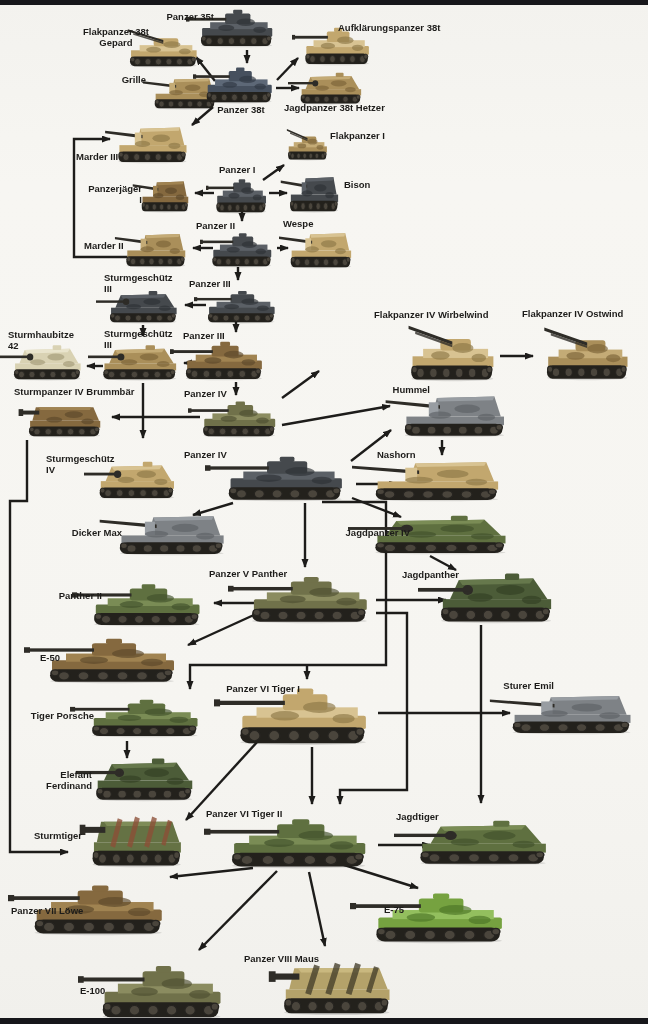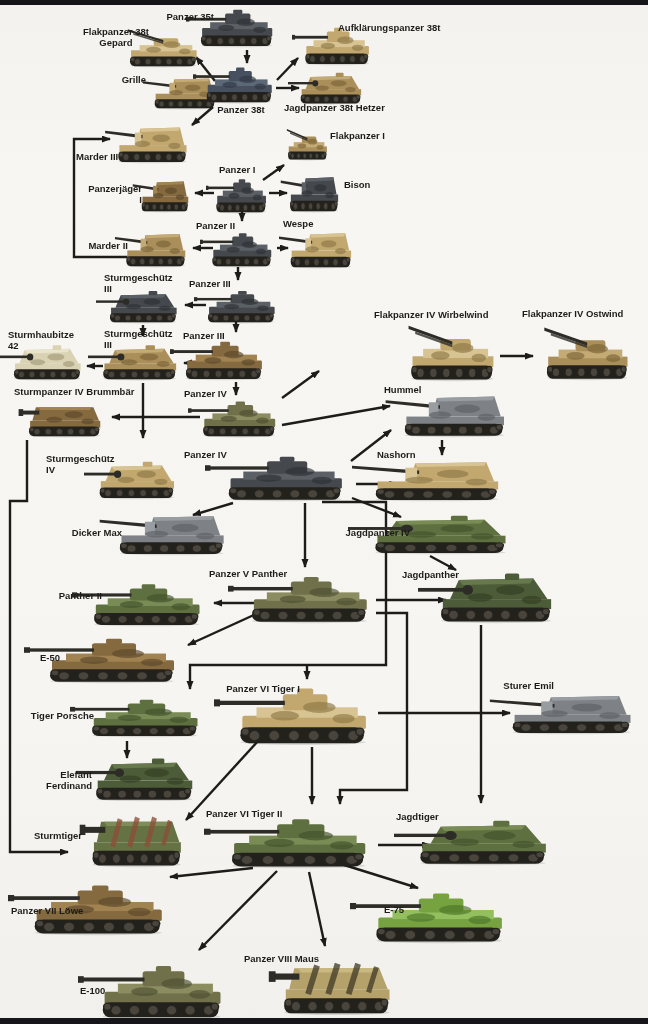--- a/index.html
+++ b/index.html
@@ -427,21 +427,21 @@
         <circle cx="40" cy="59" r="5.6" fill="#4a453c" stroke="#262420" stroke-width="1.5"></circle>
         <circle cx="59.5" cy="59" r="5.6" fill="#4a453c" stroke="#262420" stroke-width="1.5"></circle>
         <circle cx="79" cy="59" r="5.6" fill="#4a453c" stroke="#262420" stroke-width="1.5"></circle>
         <circle cx="98.5" cy="59" r="5.6" fill="#4a453c" stroke="#262420" stroke-width="1.5"></circle>
         <circle cx="118" cy="59" r="5.6" fill="#4a453c" stroke="#262420" stroke-width="1.5"></circle>
         <circle cx="137.5" cy="59" r="5.6" fill="#4a453c" stroke="#262420" stroke-width="1.5"></circle>
         <circle cx="31" cy="55" r="4" fill="#4a453c" stroke="#262420" stroke-width="1.5"></circle>
         <circle cx="144" cy="55" r="4" fill="#4a453c" stroke="#262420" stroke-width="1.5"></circle>
       </svg>
     </div>
-    <div class="lbl" style="left: 84px; top: 241px; width: 44px; text-align: right;">Marder II</div>
+    <div class="lbl" style="left: 84px; top: 241px; width: 44px; text-align: left;">Marder II</div>
     <div class="node" style="left: 96px; top: 286px; width: 86px; height: 38px;">
       <svg viewBox="0 0 160 70" preserveAspectRatio="none">
         <rect x="28" y="40" width="122" height="12" fill="#45494d"></rect>
      <polygon points="36,40 46,17 130,15 146,40" fill="#45494d"></polygon>
      <polygon points="46,17 130,15 126,21 50,23" fill="#5b6066"></polygon>
      <rect x="98" y="9" width="16" height="8" rx="2" fill="#45494d"></rect>
      <circle cx="56" cy="29" r="6" fill="#2e2c27"></circle>
      <rect x="0" y="26.5" width="58" height="4.5" fill="#2e2c27"></rect>
         <g opacity=".65" fill="#2e3236">
          <ellipse cx="70" cy="38" rx="14" ry="5"></ellipse>
@@ -683,21 +683,21 @@
         <circle cx="40" cy="59" r="5.6" fill="#4a453c" stroke="#262420" stroke-width="1.5"></circle>
         <circle cx="59.5" cy="59" r="5.6" fill="#4a453c" stroke="#262420" stroke-width="1.5"></circle>
         <circle cx="79" cy="59" r="5.6" fill="#4a453c" stroke="#262420" stroke-width="1.5"></circle>
         <circle cx="98.5" cy="59" r="5.6" fill="#4a453c" stroke="#262420" stroke-width="1.5"></circle>
         <circle cx="118" cy="59" r="5.6" fill="#4a453c" stroke="#262420" stroke-width="1.5"></circle>
         <circle cx="137.5" cy="59" r="5.6" fill="#4a453c" stroke="#262420" stroke-width="1.5"></circle>
         <circle cx="31" cy="55" r="4" fill="#4a453c" stroke="#262420" stroke-width="1.5"></circle>
         <circle cx="144" cy="55" r="4" fill="#4a453c" stroke="#262420" stroke-width="1.5"></circle>
       </svg>
     </div>
-    <div class="lbl" style="left: 384px; top: 385px; width: 46px; text-align: left;">Hummel</div>
+    <div class="lbl" style="left: 384px; top: 385px; width: 46px; text-align: right;">Hummel</div>
     <div class="node" style="left: 84px; top: 456px; width: 96px; height: 44px;">
       <svg viewBox="0 0 160 70" preserveAspectRatio="none">
         <rect x="28" y="40" width="122" height="12" fill="#c2a76e"></rect>
      <polygon points="36,40 46,17 130,15 146,40" fill="#c2a76e"></polygon>
      <polygon points="46,17 130,15 126,21 50,23" fill="#d8c392"></polygon>
      <rect x="98" y="9" width="16" height="8" rx="2" fill="#c2a76e"></rect>
      <circle cx="56" cy="29" r="6" fill="#2e2c27"></circle>
      <rect x="0" y="26.5" width="58" height="4.5" fill="#2e2c27"></rect>
         <g opacity=".65" fill="#8d7847">
          <ellipse cx="70" cy="38" rx="14" ry="5"></ellipse>

